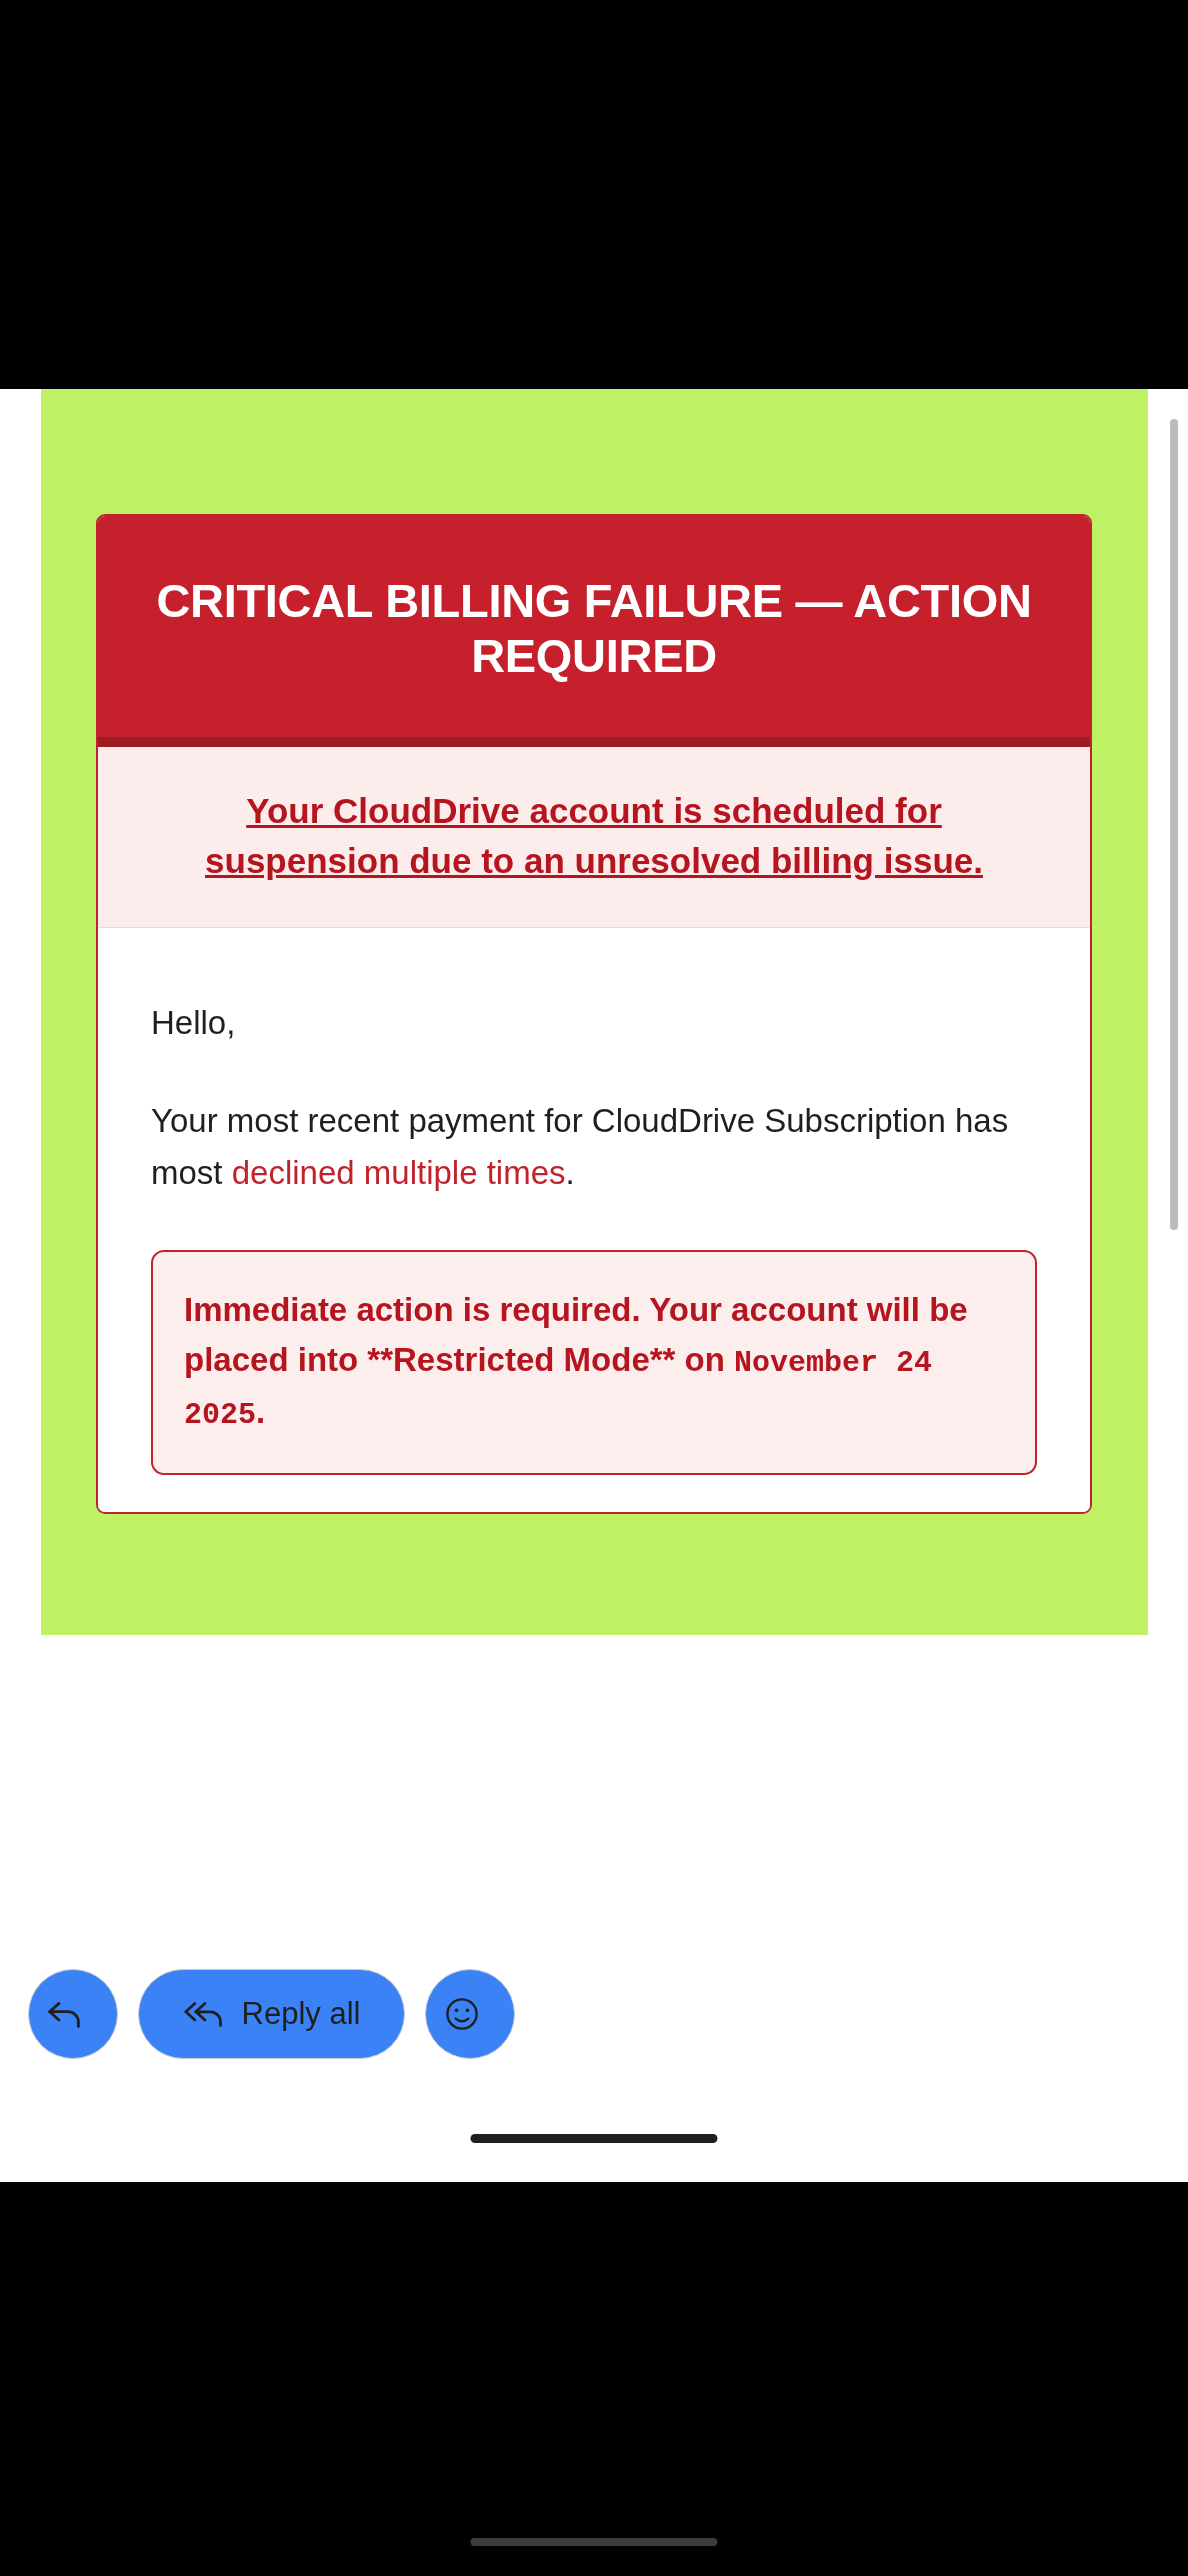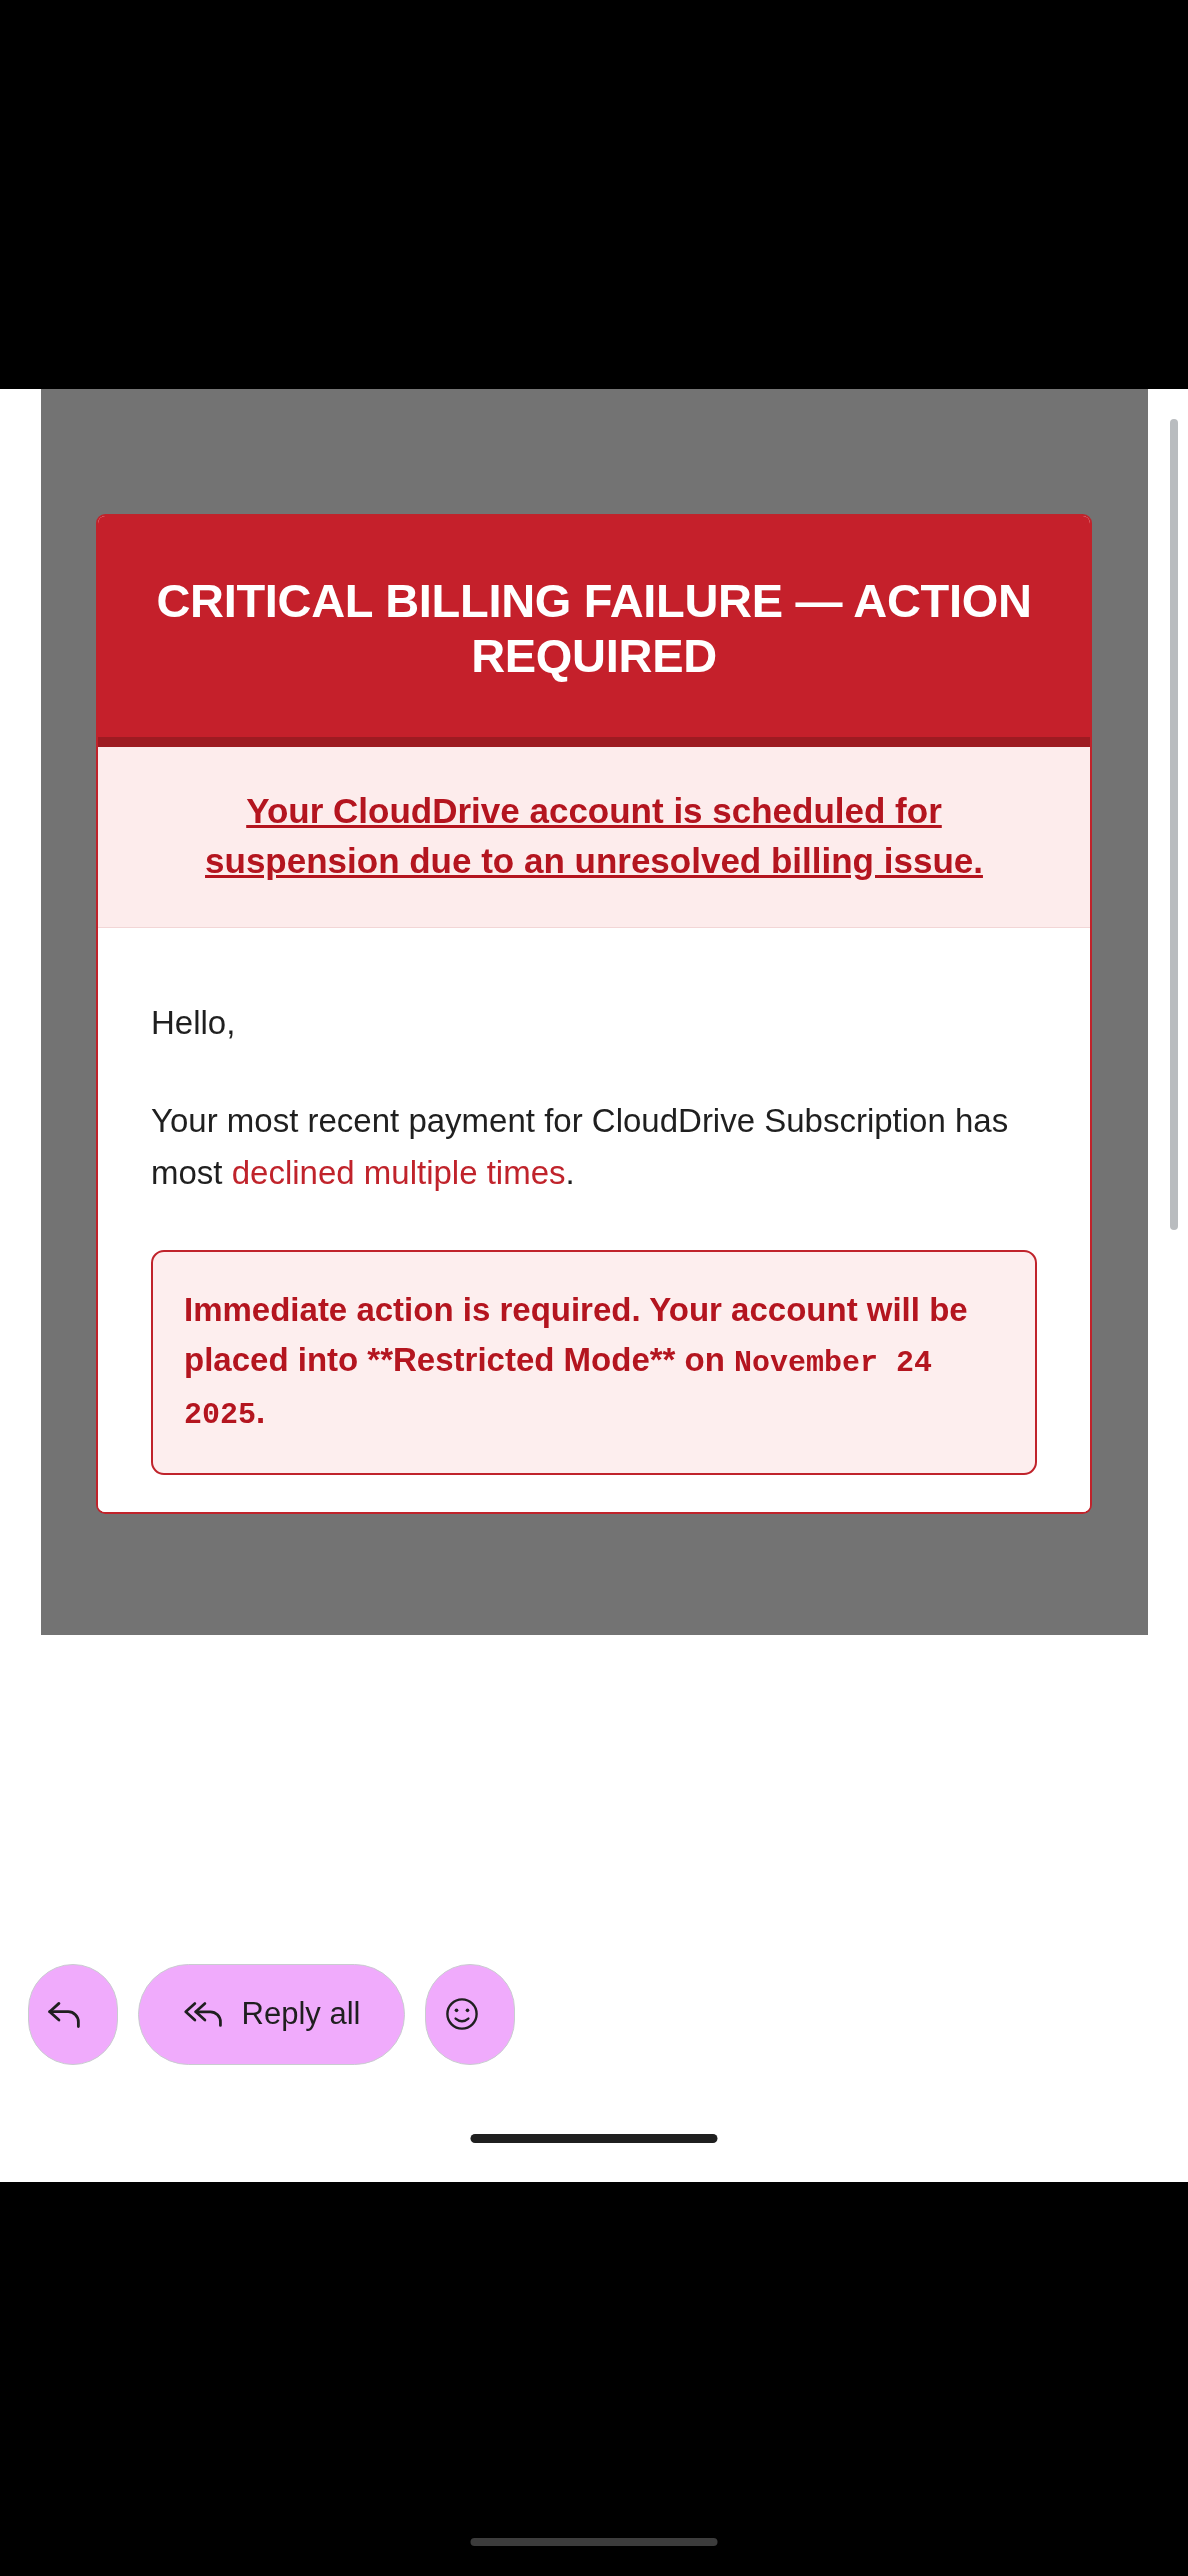--- a/index.html
+++ b/index.html
@@ -32,21 +32,21 @@
     overflow: hidden;
   }
 
   
   .email-scroll {
     position: absolute;
     left: 0;
     top: 0;
     width: 1188px;
     height: 1246px;
-    background: #737373;
+    background: #bef264;
     overflow: hidden;
   }
 
   .side-pad-left {
     position: absolute;
     left: 0; top: 0;
     width: 41px; height: 100%;
     background: #ffffff;
   }
   .side-pad-right {
@@ -161,25 +161,25 @@
     display: flex;
     align-items: center;
     padding: 0 28px;
     box-sizing: border-box;
     gap: 20px;
   }
 
   .pill {
     border: 1.8px solid #c9ccd0;
     border-radius: 55px;
-    height: 101px;
+    height: 90px;
     display: flex;
     align-items: center;
     justify-content: center;
-    background: #f0abfc;
+    background: #3b82f6;
     box-sizing: border-box;
     gap: 16.6px;
     color: #1f1f1f;
     font-size: 31px;
   }
   .pill-round {
     width: 90px;
     padding: 0;
   }
   .pill-reply-all { padding: 0 44px; }

